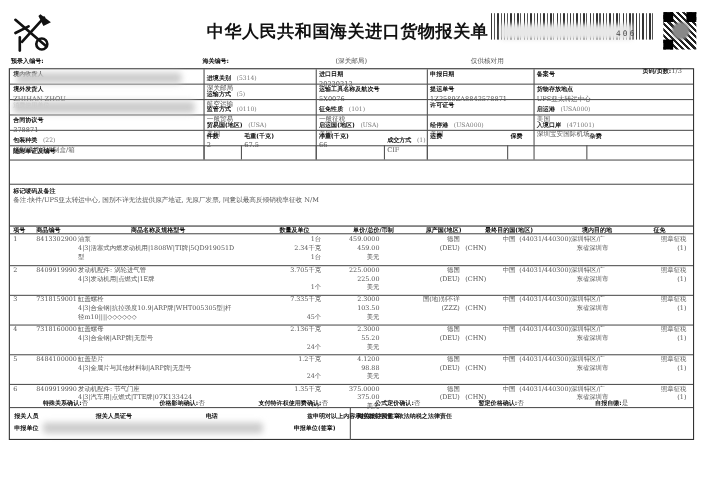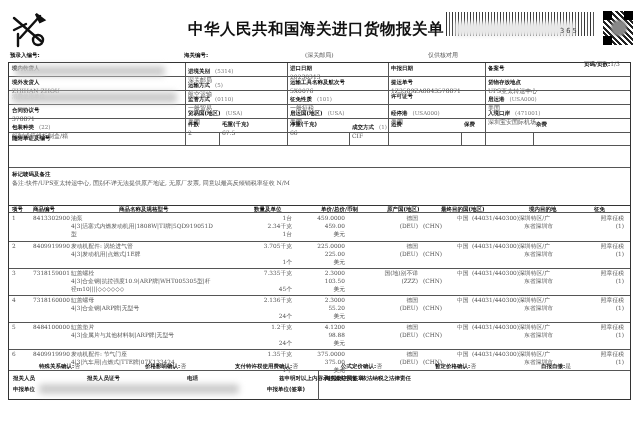--- a/index.html
+++ b/index.html
@@ -39,21 +39,21 @@
       <circle cx="28" cy="28" r="5"></circle>
       <path d="M26 2 L34 8 L30 10 Z" fill="#111"></path>
       <line x1="4" y1="18" x2="16" y2="12"></line>
       <line x1="8" y1="22" x2="8" y2="34"></line>
     </g>
   </svg>
 </div>
 <div class="abs" id="title">中华人民共和国海关进口货物报关单</div>
 <div class="abs" id="barcode"></div>
 <div class="abs" id="barcode-blur"></div>
-<div class="abs" id="barcode-num">365</div>
+<div class="abs" id="barcode-num">406</div>
 <div class="abs" id="qr"></div>
 <div class="abs" id="qr-blur"></div>
 
 <div class="abs lbl subrow" style="left:10px">预录入编号:</div>
 <div class="abs lbl subrow" style="left:184px">海关编号:</div>
 <div class="abs val subrow" style="left:305px;top:51px">(深关邮局)</div>
 <div class="abs val subrow" style="left:428px;top:51px">仅供核对用</div>
 <div class="abs subrow" style="left:584px;top:51px;white-space:nowrap">
   <span class="lbl">页码/页数:</span><span class="val">1/3</span>
 </div>

